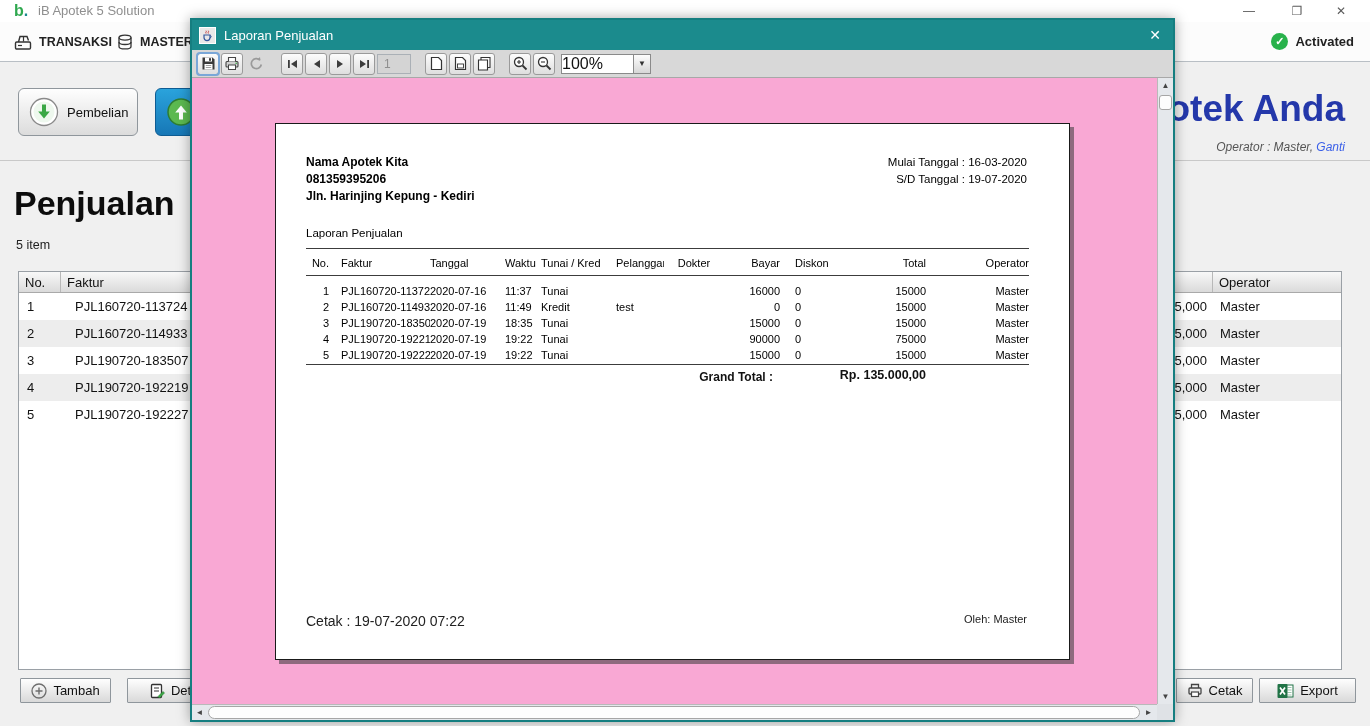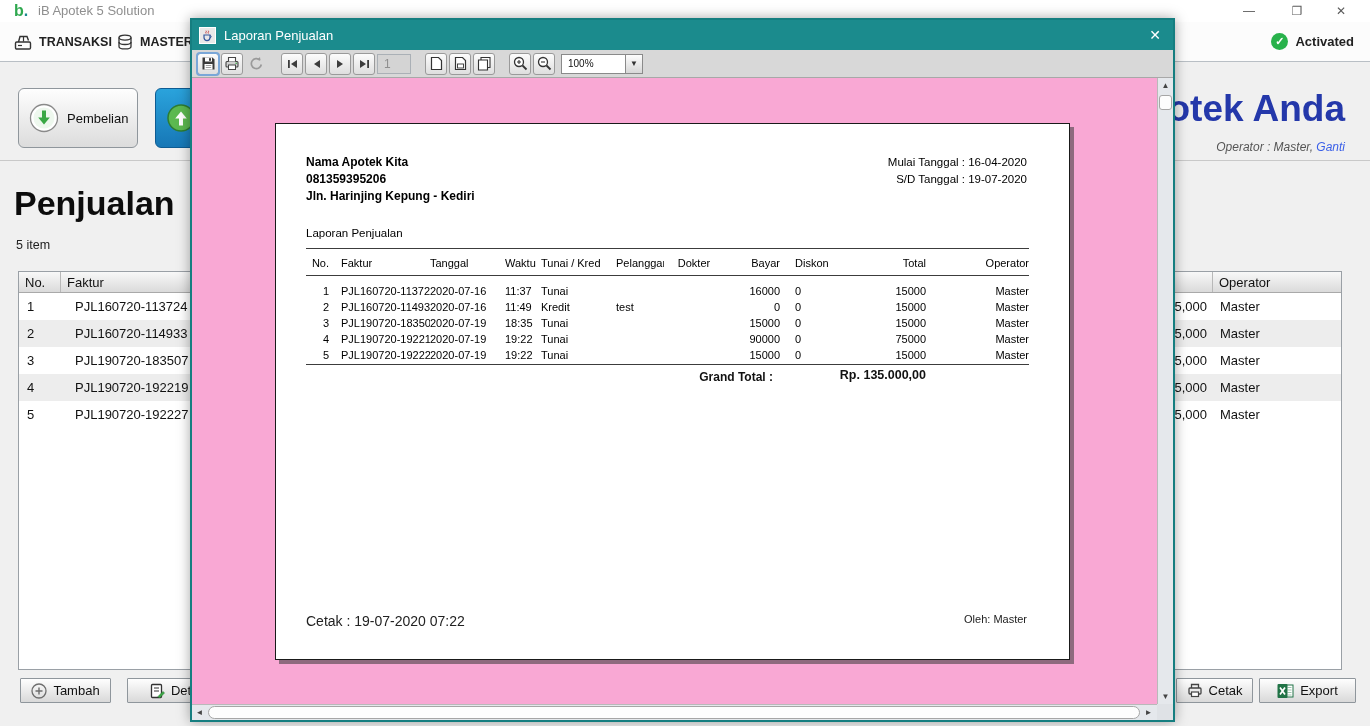--- a/index.html
+++ b/index.html
@@ -11,21 +11,21 @@
   .titlebar{left:0;top:0;width:1370px;height:22px;background:#fff}
   .app-logo{left:14px;top:3px;font-size:16px;font-weight:bold;color:#2fa84f;line-height:16px}
   .app-logo i{color:#1b8b8d;font-style:normal}
   .app-title{left:38px;top:0;height:22px;line-height:22px;font-size:13px;color:#8f8f8f}
   .winctl{top:0;width:34px;height:22px;display:flex;align-items:center;justify-content:center;color:#5a5a5a;font-size:12px;cursor:default}
   .menubar{left:0;top:22px;width:1370px;height:40px;background:#fcfcfc;border-bottom:1px solid #b9bfc5}
   .menu-item{top:30px;height:24px;display:flex;align-items:center;gap:7px;font-size:12.5px;font-weight:bold;color:#222}
   .activated{top:33px;right:16px;display:flex;align-items:center;gap:7px;font-size:13px;font-weight:bold;color:#222}
   .check-circle{width:17px;height:17px;border-radius:50%;background:#28b24b;color:#fff;font-size:11px;display:flex;align-items:center;justify-content:center}
 
-  .bigbtn{top:88px;height:60px;border:1px solid #8f969c;border-radius:6px;background:linear-gradient(#fefefe,#dcdcdc);display:flex;align-items:center;gap:8px;padding:0 10px;font-size:13px}
+  .bigbtn{top:88px;height:48px;border:1px solid #8f969c;border-radius:6px;background:linear-gradient(#fefefe,#dcdcdc);display:flex;align-items:center;gap:8px;padding:0 10px;font-size:13px}
   .bigbtn.blue{background:linear-gradient(#2aa3dc,#1777b6);border-color:#0e5c93}
   .divider{left:0;top:160px;width:1370px;height:1px;background:#c9c9c9}
   .h-penjualan{left:14px;top:184px;font-size:34px;font-weight:bold;color:#0c0c0c}
   .item-count{left:16px;top:238px;font-size:12.5px;color:#222}
 
   .main-table{left:18px;top:271px;width:1324px;height:399px;background:#fff;border:1px solid #9aa0a6}
   .mt-head{display:grid;grid-template-columns:42px 1fr 110px 129px;height:21px;background:linear-gradient(#f8f8f8,#dadada);border-bottom:1px solid #a9a9a9;font-size:13px}
   .mt-head div{display:flex;align-items:center;padding-left:6px}
   .mt-head .h-no{border-right:1px solid #b8b8b8}
   .mt-head .h-op{border-left:1px solid #b8b8b8}
@@ -48,21 +48,21 @@
   .dlg-title .txt{color:#fff;font-size:13px;margin-left:8px}
   .java-ic{width:17px;height:17px;background:#e9e9e9;border:1px solid #fff;display:flex;align-items:center;justify-content:center}
   .dlg-close{top:4px;right:6px;width:24px;height:22px;color:#fff;font-size:14px;display:flex;align-items:center;justify-content:center;cursor:pointer}
   .dlg-toolbar{left:0;top:30px;right:0;height:28px;background:#d8d8d8;border-bottom:1px solid #a8a8a8;display:flex;align-items:center;padding-left:5px;gap:2px}
   .tbtn{width:22px;height:22px;border:1px solid #9a9a9a;border-radius:3px;background:linear-gradient(#fcfcfc,#dedede);display:flex;align-items:center;justify-content:center;cursor:pointer}
   .tbtn.focused{outline:2px solid #7aa7d8;outline-offset:-1px}
   .tbtn.flat{border-color:transparent;background:transparent}
   .tsep{width:10px}
   .pagefield{width:34px;height:20px;border:1px solid #aab0b6;background:#d4d4d4;color:#8f8f8f;font-size:12px;padding-left:6px;font-family:"Liberation Sans",sans-serif}
   .zoombox{height:20px;display:flex;margin-left:4px}
-  .zoombox .val{width:64px;background:#fff;border:1px solid #8a8a8a;border-right:none;font-size:10px;display:flex;align-items:center;padding-left:6px}
+  .zoombox .val{width:72px;background:#fff;border:1px solid #8a8a8a;border-right:none;font-size:16px;display:flex;align-items:center;}
   .zoombox .dd{width:18px;border:1px solid #8a8a8a;background:linear-gradient(#fdfdfd,#d7d7d7);display:flex;align-items:center;justify-content:center;font-size:8px;color:#333;cursor:pointer}
 
   .dlg-viewer{left:0;top:58px;width:965px;height:626px;background:#f9a8d4;overflow:hidden}
   .vscroll{right:0;top:58px;width:16px;height:626px;background:#e5e8ec;border-left:1px solid #b9b9b9}
   .hscroll{left:0;bottom:0;width:965px;height:16px;background:#e5e8ec;border-top:1px solid #b9b9b9}
   .sb-arrow{position:absolute;width:15px;height:15px;display:flex;align-items:center;justify-content:center;font-size:8px;color:#444;cursor:pointer}
   .sb-thumb{position:absolute;background:#fdfdfd;border:1px solid #a6a6a6;border-radius:3px;cursor:grab}
   .corner{right:0;bottom:0;width:16px;height:16px;background:#dfe2e6}
 
   
@@ -343,21 +343,21 @@
   </div>
 
   <div class="abs dlg-viewer">
     <div class="abs page">
       <div class="abs rpt-left">
         <div>Nama Apotek Kita</div>
         <div>081359395206</div>
         <div>Jln. Harinjing Kepung - Kediri</div>
       </div>
       <div class="abs rpt-right">
-        <div>Mulai Tanggal : 16-04-2020</div>
+        <div>Mulai Tanggal : 16-03-2020</div>
         <div>S/D Tanggal : 19-07-2020</div>
       </div>
       <div class="abs rpt-sec">Laporan Penjualan</div>
       <div class="abs rline" style="top:124px"></div>
 
       <div class="abs rrow" style="top:131px">
         <span class="c0">No.</span>
         <span class="c1">Faktur</span>
         <span class="c2">Tanggal</span>
         <span class="c3">Waktu</span>

